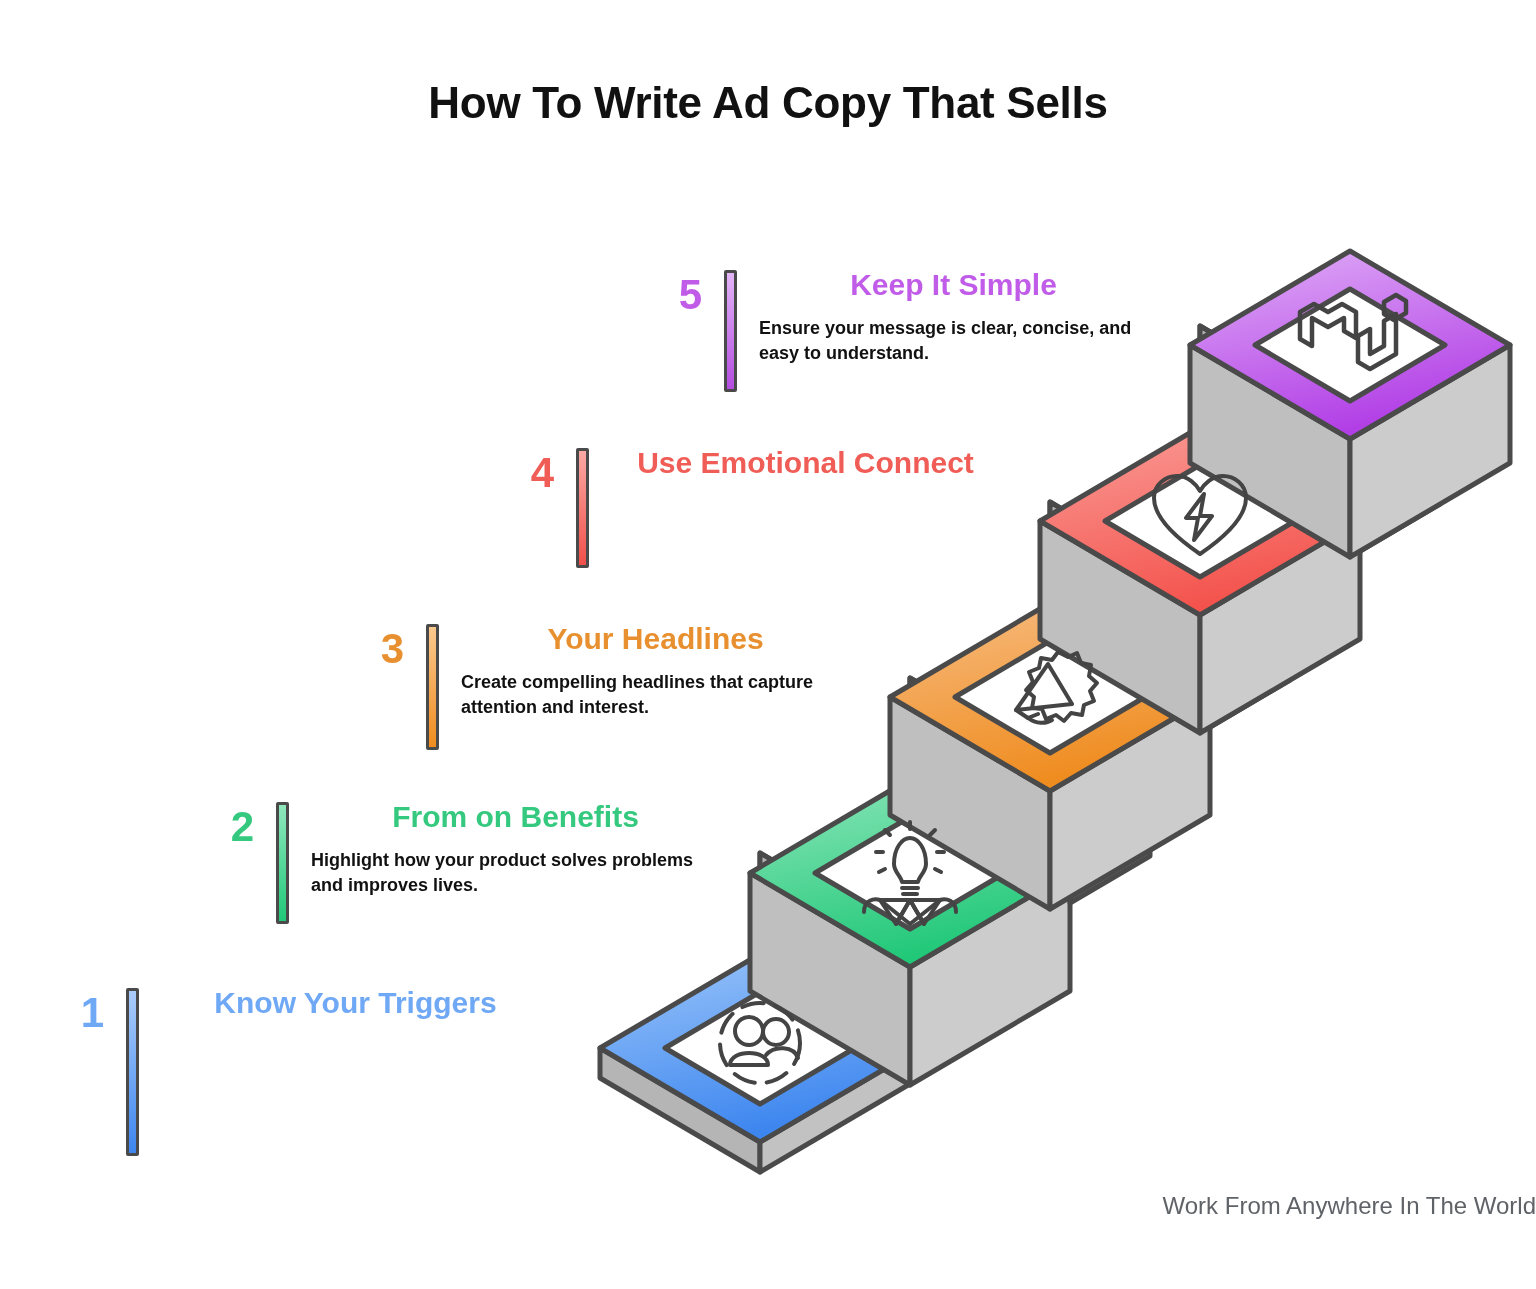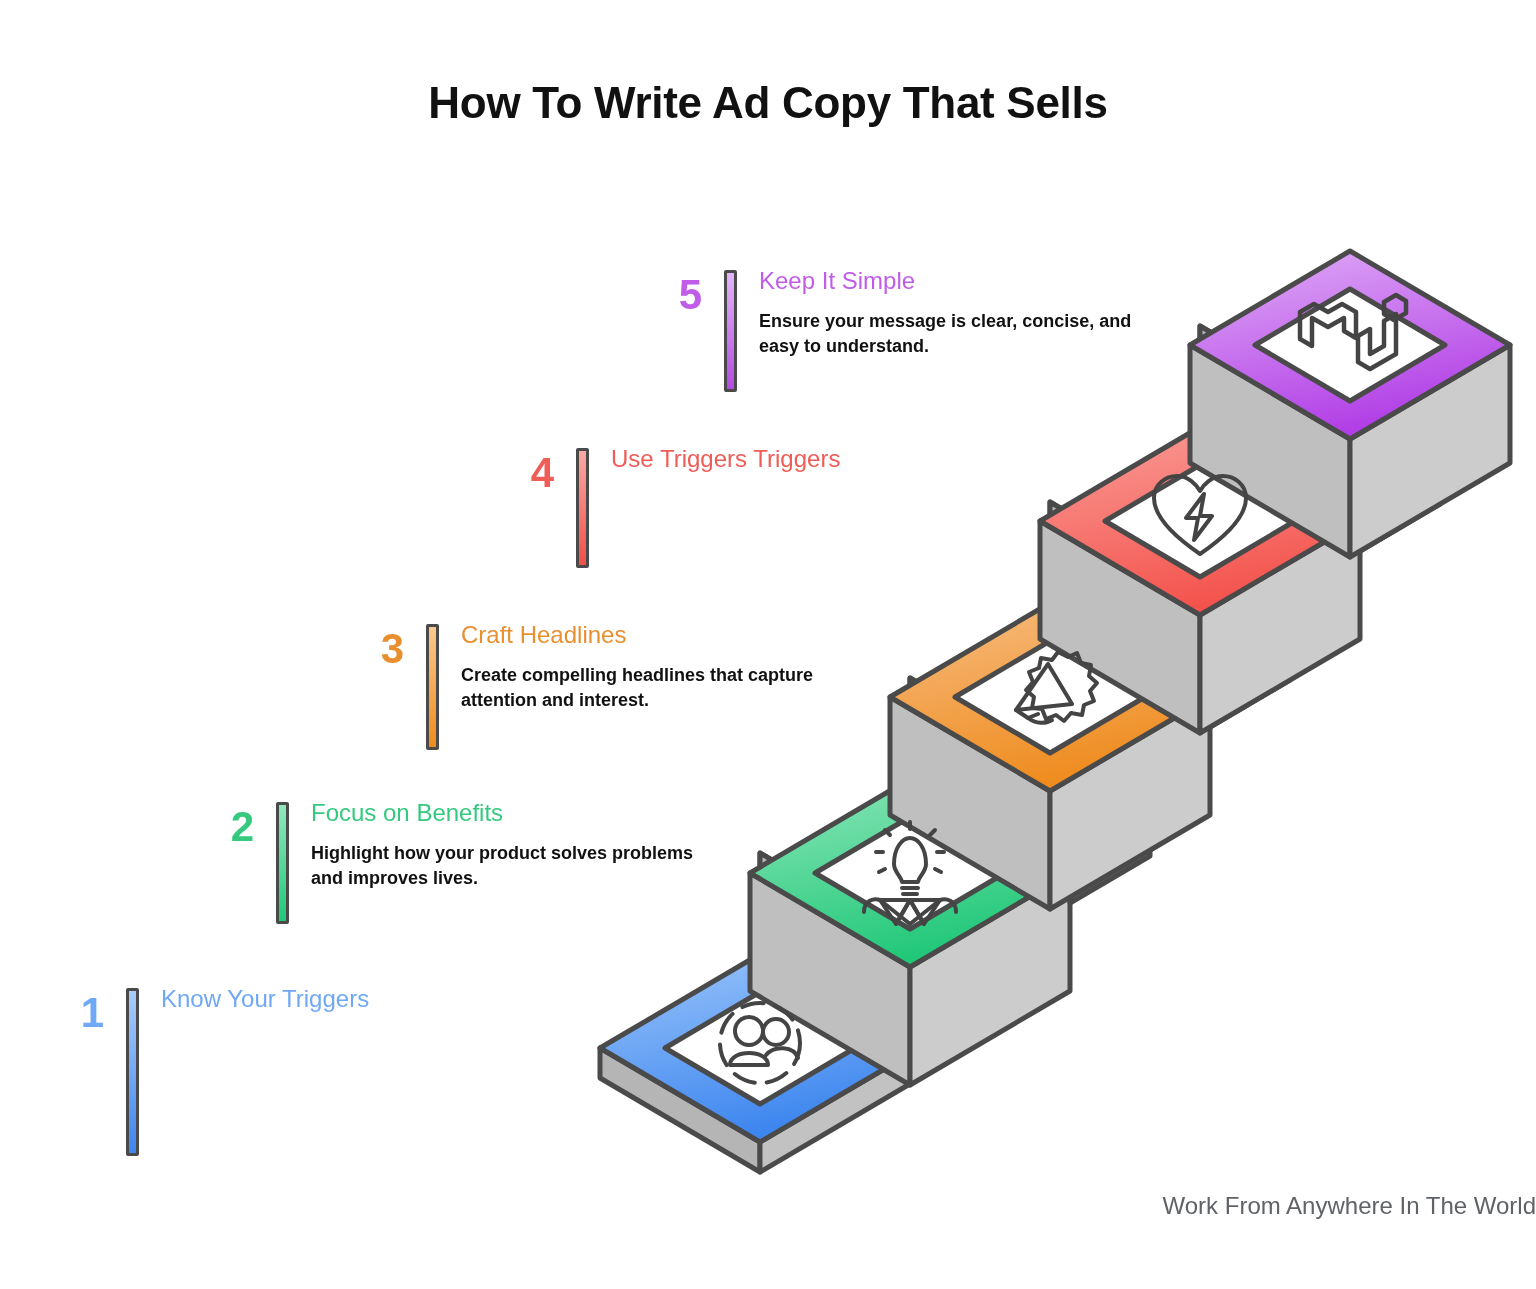--- a/index.html
+++ b/index.html
@@ -79,25 +79,26 @@
     margin-top: 2px;
     border: 3px solid #4a4a4a;
     border-radius: 2px;
     box-sizing: border-box;
   }
   .step-text {
     margin-left: 22px;
     flex: 1 1 auto;
   }
   .step-title {
-    font-size: 24px;
-    font-weight: normal;
+    font-size: 30px;
+    font-weight: bold;
     line-height: 1.12;
     margin: 0 0 14px 0;
     white-space: nowrap;
+    text-align: center;
   }
   .step-desc {
     font-size: 18px;
     font-weight: bold;
     line-height: 1.42;
     color: #111111;
     margin: 0;
   }
 
   
@@ -294,38 +295,38 @@
     <div class="step-text">
       <div class="step-title" style="color:#c05ce8">Keep It Simple</div>
       <div class="step-desc">Ensure your message is clear, concise, and easy to understand.</div>
     </div>
   </div>
 
   <div class="step" id="step-4">
     <div class="step-num" style="color:#f05c56">4</div>
     <div class="step-bar" style="background:linear-gradient(180deg,#fba9a5,#f0504a);"></div>
     <div class="step-text">
-      <div class="step-title" style="color:#f05c56">Use Triggers Triggers</div>
+      <div class="step-title" style="color:#f05c56">Use Emotional Connect</div>
     </div>
   </div>
 
   <div class="step" id="step-3">
     <div class="step-num" style="color:#e8902f">3</div>
     <div class="step-bar" style="background:linear-gradient(180deg,#fac98e,#ef8c1f);"></div>
     <div class="step-text">
-      <div class="step-title" style="color:#e8902f">Craft Headlines</div>
+      <div class="step-title" style="color:#e8902f">Your Headlines</div>
       <div class="step-desc">Create compelling headlines that capture attention and interest.</div>
     </div>
   </div>
 
   <div class="step" id="step-2">
     <div class="step-num" style="color:#35c97f">2</div>
     <div class="step-bar" style="background:linear-gradient(180deg,#8fe7bd,#21c878);"></div>
     <div class="step-text">
-      <div class="step-title" style="color:#35c97f">Focus on Benefits</div>
+      <div class="step-title" style="color:#35c97f">From on Benefits</div>
       <div class="step-desc">Highlight how your product solves problems and improves lives.</div>
     </div>
   </div>
 
   <div class="step" id="step-1">
     <div class="step-num" style="color:#6fa8f5">1</div>
     <div class="step-bar" style="background:linear-gradient(180deg,#aaccfa,#3d86ef);"></div>
     <div class="step-text">
       <div class="step-title" style="color:#6fa8f5">Know Your Triggers</div>
     </div>

